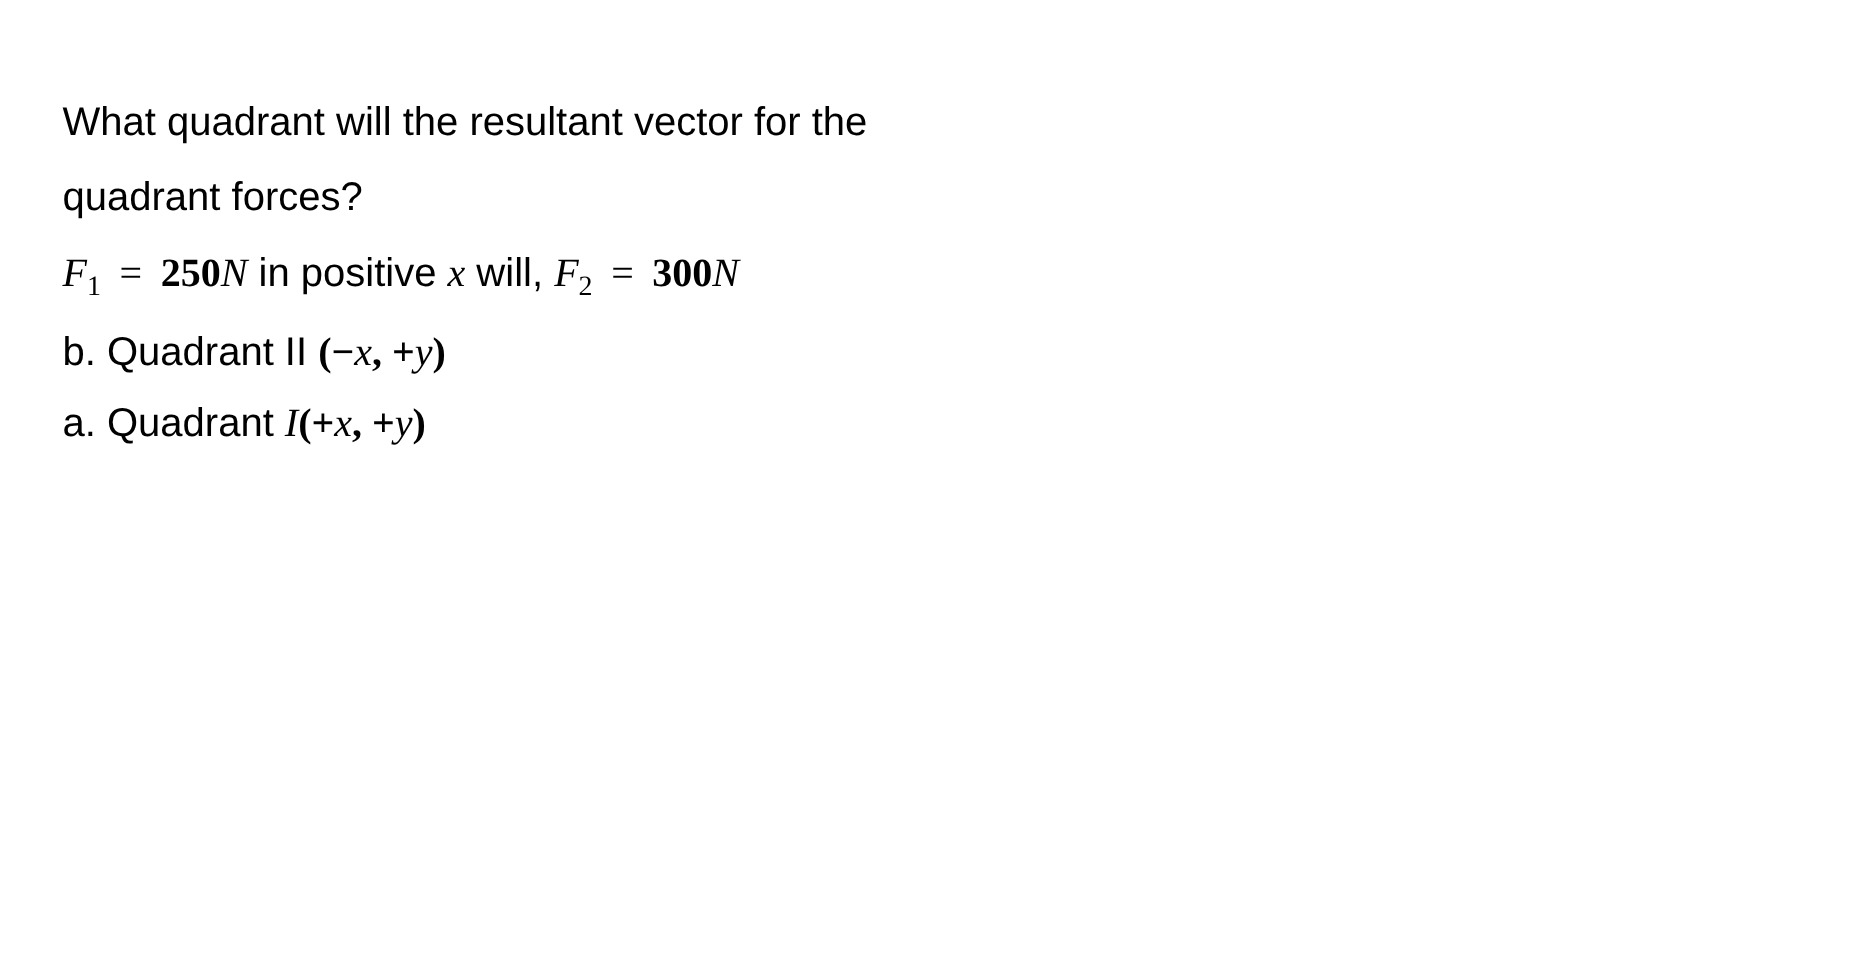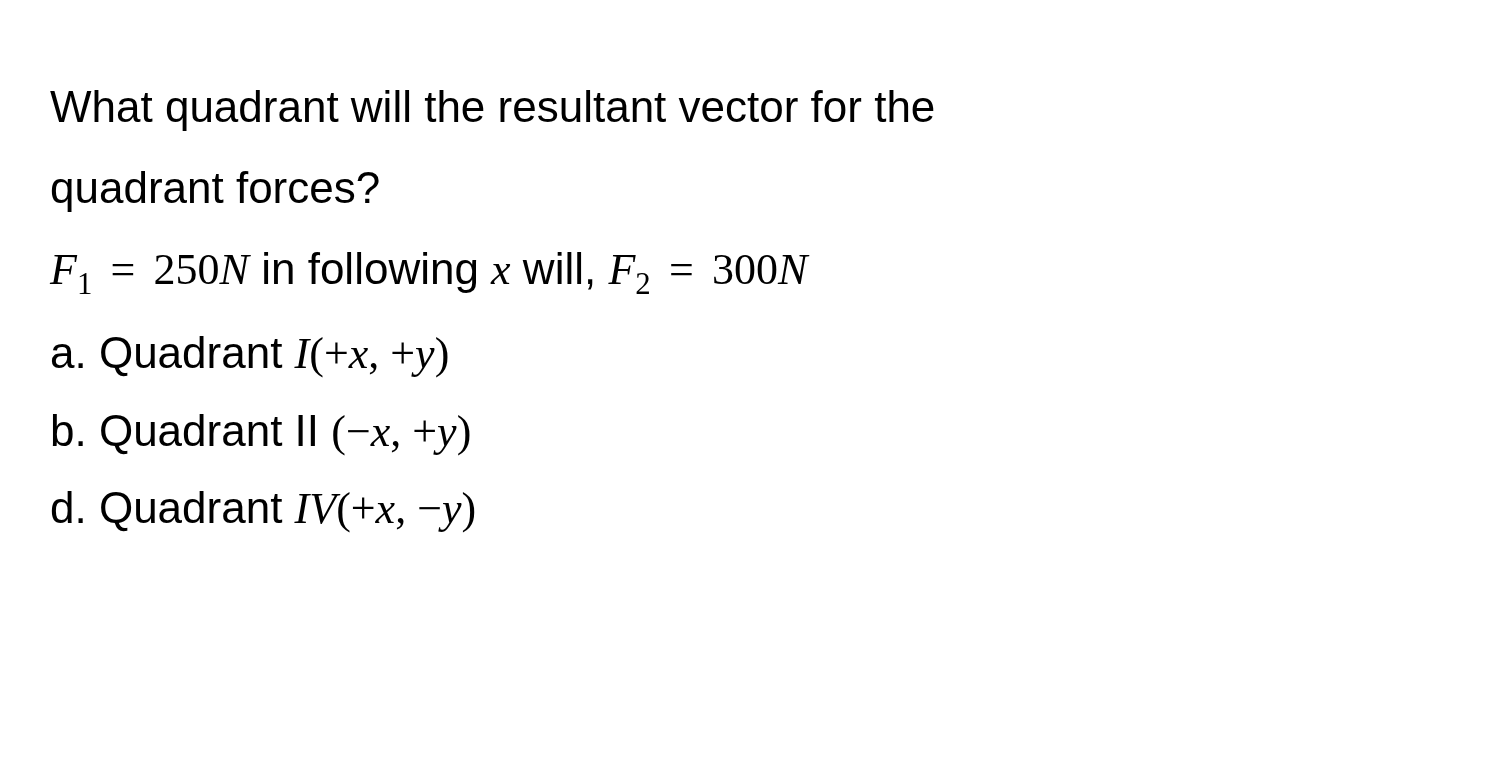--- a/index.html
+++ b/index.html
@@ -9,33 +9,34 @@
     }
     body {
       width: 1500px;
       height: 780px;
       background: #ffffff;
       font-family: Arial, Helvetica, sans-serif;
       color: #000000;
       padding: 70px 50px;
     }
     .content {
-      font-size: 44px;
+      font-size: 32px;
       line-height: 1.7;
     }
     .question-line {
       margin-bottom: 6px;
     }
     .math {
       font-family: 'Times New Roman', Times, serif;
       font-style: italic;
     }
     .math-upright {
       font-family: 'Times New Roman', Times, serif;
       font-style: normal;
+      font-weight: bold;
     }
     .sub {
       font-size: 0.7em;
       vertical-align: sub;
       font-style: normal;
       font-family: 'Times New Roman', Times, serif;
     }
     .option {
       margin-top: 2px;
     }
@@ -49,33 +50,30 @@
 <body>
 
 <div class="content">
   <div class="question-line">What quadrant will the resultant vector for the</div>
   <div class="question-line">quadrant forces?</div>
 
   <div class="question-line">
     <span class="math">F</span><span class="sub">1</span>
     <span class="eq">=</span>
     <span class="math-upright">250</span><span class="math">N</span>
-    <span> in following </span>
+    <span> in positive </span>
     <span class="math">x</span>
     <span> will, </span>
     <span class="math">F</span><span class="sub">2</span>
     <span class="eq">=</span>
     <span class="math-upright">300</span><span class="math">N</span>
   </div>
 
   <div class="option">
+    <span>b. Quadrant II </span><span class="math-upright">(−</span><span class="math">x</span><span class="math-upright">, +</span><span class="math">y</span><span class="math-upright">)</span>
+  </div>
+
+  <div class="option">
     <span>a. Quadrant </span><span class="math">I</span><span class="math-upright">(+</span><span class="math">x</span><span class="math-upright">, +</span><span class="math">y</span><span class="math-upright">)</span>
   </div>
 
-  <div class="option">
-    <span>b. Quadrant II </span><span class="math-upright">(−</span><span class="math">x</span><span class="math-upright">, +</span><span class="math">y</span><span class="math-upright">)</span>
-  </div>
 
-
-  <div class="option">
-    <span>d. Quadrant </span><span class="math">IV</span><span class="math-upright">(+</span><span class="math">x</span><span class="math-upright">, −</span><span class="math">y</span><span class="math-upright">)</span>
-  </div>
 </div>
 
 </body></html>

